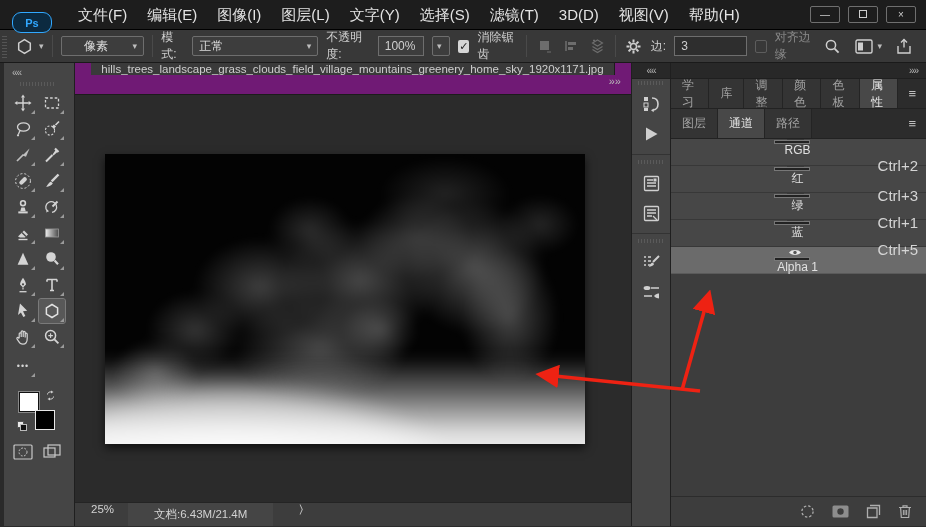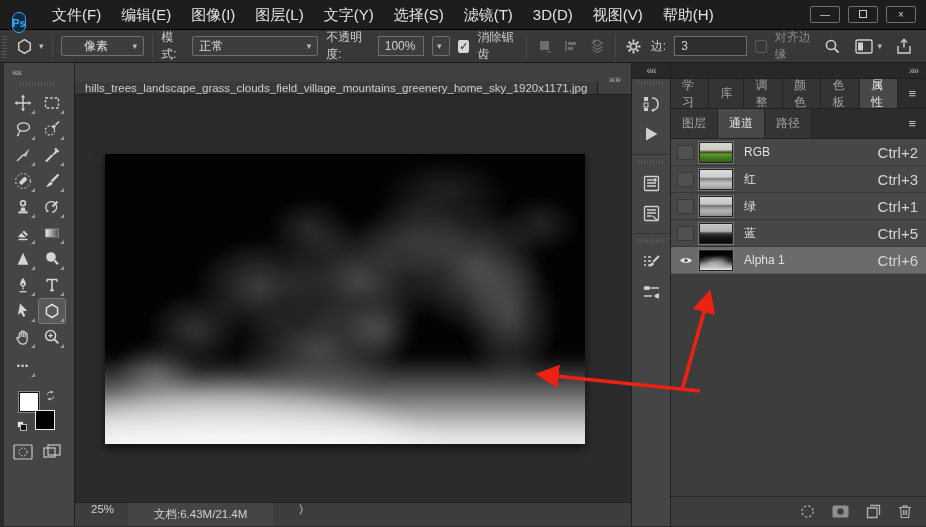--- a/index.html
+++ b/index.html
@@ -1,21 +1,21 @@
 <!DOCTYPE html>
 <html><head>
 <meta charset="utf-8">
 <style>
   html,body{margin:0;padding:0;background:#111;}
   *{box-sizing:border-box;font-family:"Liberation Sans","DejaVu Sans",sans-serif;}
   .app{position:relative;width:926px;height:527px;background:#2b2b2b;overflow:hidden;color:#d8d8d8;font-size:12px;}
 
   
   .menubar{height:30px;background:#1d1d1d;display:flex;align-items:center;padding:0 8px;border-bottom:1px solid #000;}
-  .ps-logo{width:14px;height:21px;margin:16px 16px 0 4px;border:1px solid #31a8ff;border-radius:9px;background:#0d3least;background:#0c2a40;color:#31a8ff;font-weight:bold;font-size:11px;display:flex;align-items:center;justify-content:center;}
+  .ps-logo{width:40px;height:21px;margin:16px 16px 0 4px;border:1px solid #31a8ff;border-radius:9px;background:#0d3least;background:#0c2a40;color:#31a8ff;font-weight:bold;font-size:11px;display:flex;align-items:center;justify-content:center;}
   .menu-item{padding:0 10px;color:#e3e3e3;font-size:15px;line-height:30px;cursor:default;text-align:right;}
   .win-controls{margin-left:auto;display:flex;gap:8px;padding-right:2px;}
   .win-btn{width:30px;height:17px;border:1px solid #6f6f6f;border-radius:2px;color:#cfcfcf;font-size:10px;line-height:15px;text-align:center;}
   .win-max-glyph{display:inline-block;width:8px;height:8px;border:1px solid #cfcfcf;margin-top:3px;}
 
   
   .optionsbar{height:33px;background:#383838;border-bottom:1px solid #1a1a1a;display:flex;align-items:center;gap:8px;padding:0 8px 0 2px;font-size:12px;color:#cfcfcf;}
   .grip-v{width:6px;height:24px;background-image:repeating-linear-gradient(0deg,#555 0 1px,transparent 1px 3px);}
   .sep-v{width:1px;height:22px;background:#2a2a2a;border-right:1px solid #4a4a4a;}
   .ob-group{display:flex;align-items:center;gap:5px;}
@@ -45,21 +45,21 @@
   .tool.selected{background:#585858;outline:1px solid #7a7a7a;}
   .swatches{position:relative;width:36px;height:38px;margin:14px 0 6px;}
   .sw-fg{position:absolute;left:0;top:0;width:20px;height:20px;background:#fff;border:1px solid #111;outline:1px solid #888;}
   .sw-bg{position:absolute;right:0;bottom:0;width:20px;height:20px;background:#000;border:1px solid #e8e8e8;}
   .sw-swap{position:absolute;right:-1px;top:-2px;}
   .sw-def{position:absolute;left:-2px;bottom:-1px;}
   .below-tools{display:grid;grid-template-columns:29px 29px;justify-items:center;row-gap:8px;margin-top:8px;}
 
   
   .center{flex:1;display:flex;flex-direction:column;min-width:0;}
-  .tabbar{height:32px;background:#404040;display:flex;align-items:flex-end;border-bottom:1px solid #1c1c1c;}
+  .tabbar{height:32px;background:#701a75;display:flex;align-items:center;border-bottom:1px solid #1c1c1c;flex-direction:column;}
   .doc-tab{max-width:524px;background:#3a3a3a;border-right:1px solid #1c1c1c;display:flex;align-items:center;padding:0 10px;font-size:11.5px;color:#cfcfcf;white-space:nowrap;overflow:hidden;}
   .doc-title{overflow:hidden;text-overflow:clip;white-space:nowrap;}
   .tab-overflow{margin-left:auto;align-self:center;padding:0 10px;color:#b8b8b8;font-size:11px;}
   .canvas{flex:1;position:relative;background:#2b2b2b;overflow:hidden;}
   .image{position:absolute;left:30px;top:59px;width:480px;height:290px;background:#030303;box-shadow:0 4px 9px rgba(0,0,0,.65);overflow:hidden;}
   .smoke{position:absolute;inset:-10px;filter:blur(5px);background-image:
     radial-gradient(70px 55px at 20% 60%, rgba(255,255,255,.20), transparent 70%),
     radial-gradient(95px 70px at 33% 46%, rgba(255,255,255,.24), transparent 70%),
     radial-gradient(60px 48px at 43% 28%, rgba(255,255,255,.17), transparent 70%),
     radial-gradient(115px 85px at 53% 44%, rgba(255,255,255,.27), transparent 70%),
@@ -86,21 +86,21 @@
   .strip-div{width:100%;height:1px;background:#333;margin:5px 0 3px;}
 
   
   .rightpanel{width:255px;background:#3d3d3d;display:flex;flex-direction:column;}
   .panel-head{height:16px;background:#282828;border-bottom:1px solid #1f1f1f;display:flex;justify-content:flex-end;align-items:center;color:#b5b5b5;font-size:10px;padding:0 8px;letter-spacing:-1px;}
   .tabrow{height:30px;background:#2c2c2c;display:flex;align-items:stretch;border-bottom:1px solid #222;}
   .ptab{display:flex;align-items:center;padding:0 11px;font-size:12px;color:#a2a2a2;border-right:1px solid #242424;background:#343434;}
   .ptab.active{background:#484848;color:#e6e6e6;}
   .ptab-menu{margin-left:auto;align-self:center;padding:0 10px;color:#c0c0c0;font-size:13px;}
   .ch-list{background:#3d3d3d;}
-  .ch-row{height:27px;display:flex;align-items:center;background:#474747;border-bottom:1px solid #383838;padding:0 8px 0 6px;}
+  .ch-row{height:27px;display:flex;align-items:center;background:#474747;border-bottom:1px solid #383838;padding:0 8px 0 6px;flex-direction:column;}
   .ch-row.selected{background:#6b6b6b;border-bottom-color:#5a5a5a;}
   .vis-well{width:17px;height:15px;border:1px solid #393939;background:#505050;margin-right:5px;display:flex;align-items:center;justify-content:center;}
   .ch-row.selected .vis-well{background:transparent;border-color:transparent;}
   .thumb{width:34px;height:21px;border:1px solid #222;outline:1px solid #777;margin-right:11px;}
   .thumb-rgb{background:linear-gradient(180deg,#d9d8cd 0%,#c9ccc0 36%,#74715a 44%,#3c4026 52%,#5aa32c 58%,#417f20 76%,#30611a 100%);}
   .thumb-red{background:linear-gradient(180deg,#dcdcdc 0%,#cccccc 38%,#777 46%,#9d9d9d 54%,#c2c2c2 72%,#9a9a9a 100%);}
   .thumb-green{background:linear-gradient(180deg,#d6d6d6 0%,#c6c6c6 38%,#6e6e6e 46%,#909090 54%,#b5b5b5 72%,#8d8d8d 100%);}
   .thumb-blue{background:linear-gradient(180deg,#c8c8c8 0%,#b2b2b2 38%,#4a4a4a 48%,#242424 58%,#121212 78%,#0a0a0a 100%);}
   .thumb-alpha{background:
     radial-gradient(22px 10px at 35% 62%, rgba(255,255,255,.5), transparent 75%),

